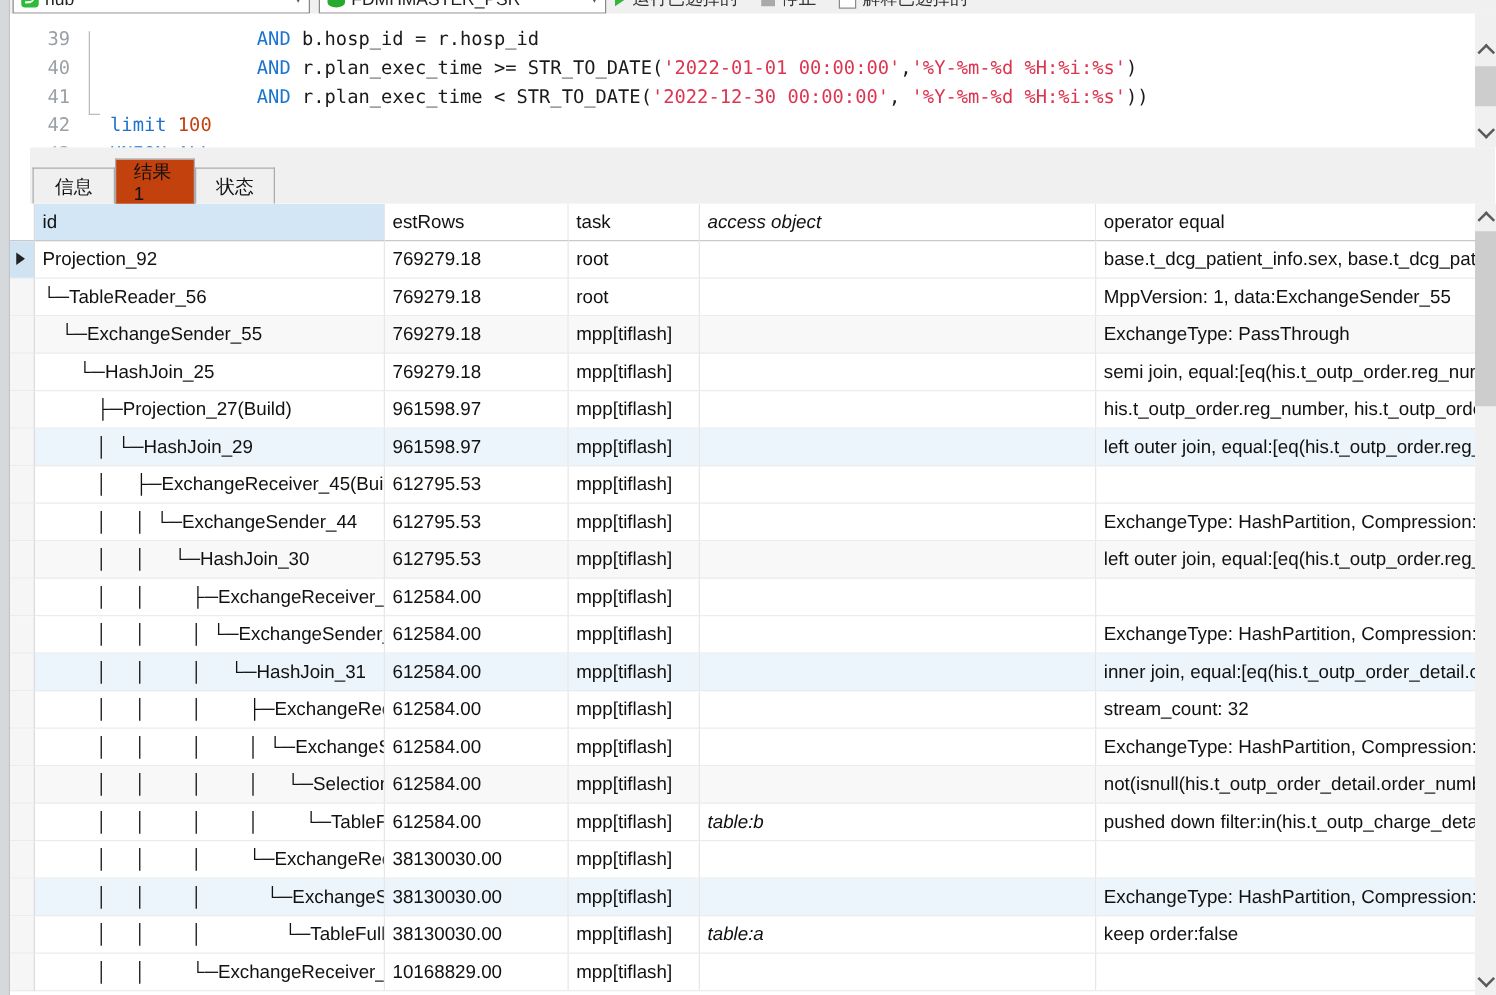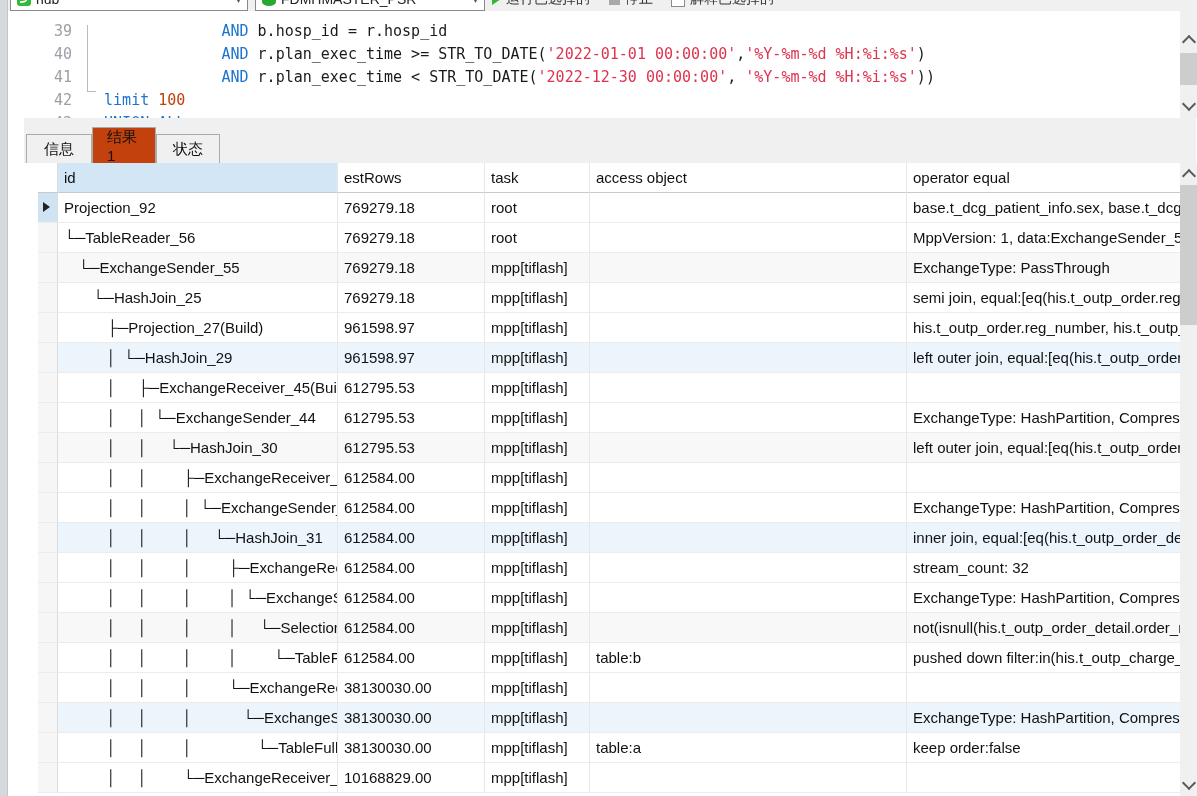--- a/index.html
+++ b/index.html
@@ -17,21 +17,21 @@
   .icon-conn:after{content:"";position:absolute;left:3px;top:4px;width:8px;height:5px;border-bottom:2px solid #fff;border-radius:0 0 6px 0;}
   .icon-db{width:14px;height:13px;background:#27a82f;border-radius:7px/4px;position:relative;flex:0 0 auto;}
   .icon-db:before{content:"";position:absolute;left:0;top:-1px;width:14px;height:6px;border-radius:50%;background:#53cf4f;}
   .tb-item{position:absolute;top:-13px;height:24px;display:flex;align-items:center;gap:5px;font-size:14px;color:#333;}
   .icon-play{width:0;height:0;border-left:9px solid #35b43a;border-top:6px solid transparent;border-bottom:6px solid transparent;}
   .icon-stop{width:11px;height:11px;background:#a9a9a9;}
   .icon-explain{width:12px;height:13px;background:#fff;border:1px solid #8a8a8a;position:relative;}
   .icon-explain:after{content:"";position:absolute;left:2px;top:3px;width:7px;height:1px;background:#8a8a8a;box-shadow:0 3px 0 #8a8a8a;}
 
   
-  .editor{position:absolute;left:8px;top:11px;width:1172px;height:107px;background:#fff;overflow:hidden;margin-left:16px;}
+  .editor{position:absolute;left:8px;top:11px;width:1172px;height:107px;background:#fff;overflow:hidden;}
   .ed-line{position:relative;height:23px;line-height:23px;white-space:pre;
            font-family:"DejaVu Sans Mono","Liberation Mono",monospace;font-size:15px;}
   .ed-lines{position:absolute;left:0;top:9px;right:0;}
   .ed-num{display:inline-block;width:48px;text-align:right;color:#9aa0a6;padding-right:14px;box-sizing:content-box;}
   .tok-kw{color:#1c74cf;}
   .tok-pl{color:#1a1a1a;}
   .tok-str{color:#dd3450;}
   .tok-num{color:#c2410c;}
   .fold-line{position:absolute;left:63px;top:14px;width:8px;height:66px;border-left:1px solid #b9bdc1;border-bottom:1px solid #b9bdc1;}
   .ed-scroll{position:absolute;right:0;top:11px;width:17px;height:107px;background:#f0f0f0;}
@@ -43,29 +43,29 @@
   .thumb{position:absolute;left:0;width:17px;background:#cdcdcd;}
 
   
   .tabbar{position:absolute;left:24px;top:118px;width:1172px;height:45px;background:#f0f0f0;}
   .tab{position:absolute;bottom:0;height:29px;box-sizing:border-box;border:1px solid #ababab;border-bottom:none;
        background:#f0f0f0;display:flex;align-items:center;justify-content:center;font-size:15px;color:#111;padding:0 14px;}
   .tab.active{height:36px;background:#c2410c;z-index:2;}
 
   
   .grid{position:absolute;left:8px;top:163px;width:1172px;height:633px;background:#fff;overflow:hidden;}
-  .g-row{display:flex;height:30px;box-sizing:border-box;padding-left:30px;}
+  .g-row{display:flex;height:30px;box-sizing:border-box;}
   .g-cell{box-sizing:border-box;height:30px;line-height:29px;padding:0 0 0 6px;overflow:hidden;white-space:pre;
           border-right:1px solid #e7e7e7;border-bottom:1px solid #ececec;flex:0 0 auto;}
   .g-head .g-cell{border-bottom:1px solid #c9c9c9;background:#fff;}
   .w-gut{width:20px;padding:0;background:#f6f6f6;border-right:1px solid #dcdcdc;position:relative;}
   .w-id{width:280px;}
   .w-est{width:147px;}
   .w-task{width:105px;}
-  .w-acc{width:317px;}
+  .w-acc{width:317px;font-style:italic;}
   .w-info{width:303px;border-right:none;}
   .col-id{word-spacing:3px;}
   .hd-id{background:#d2e6f6 !important;}
   .g-body .g-row:nth-child(3n) .data-cell{background:#f8f8f8;}
   .g-body .g-row:nth-child(6n) .data-cell{background:#ecf5fc;}
   .row-marker{position:absolute;left:5px;top:9px;width:0;height:0;border-left:7px solid #222;border-top:5px solid transparent;border-bottom:5px solid transparent;}
   .gut-selected{background:#cfe3f3 !important;}
 
   .grid-scroll{position:absolute;right:0;top:163px;width:17px;height:633px;background:#f0f0f0;}
 </style>

